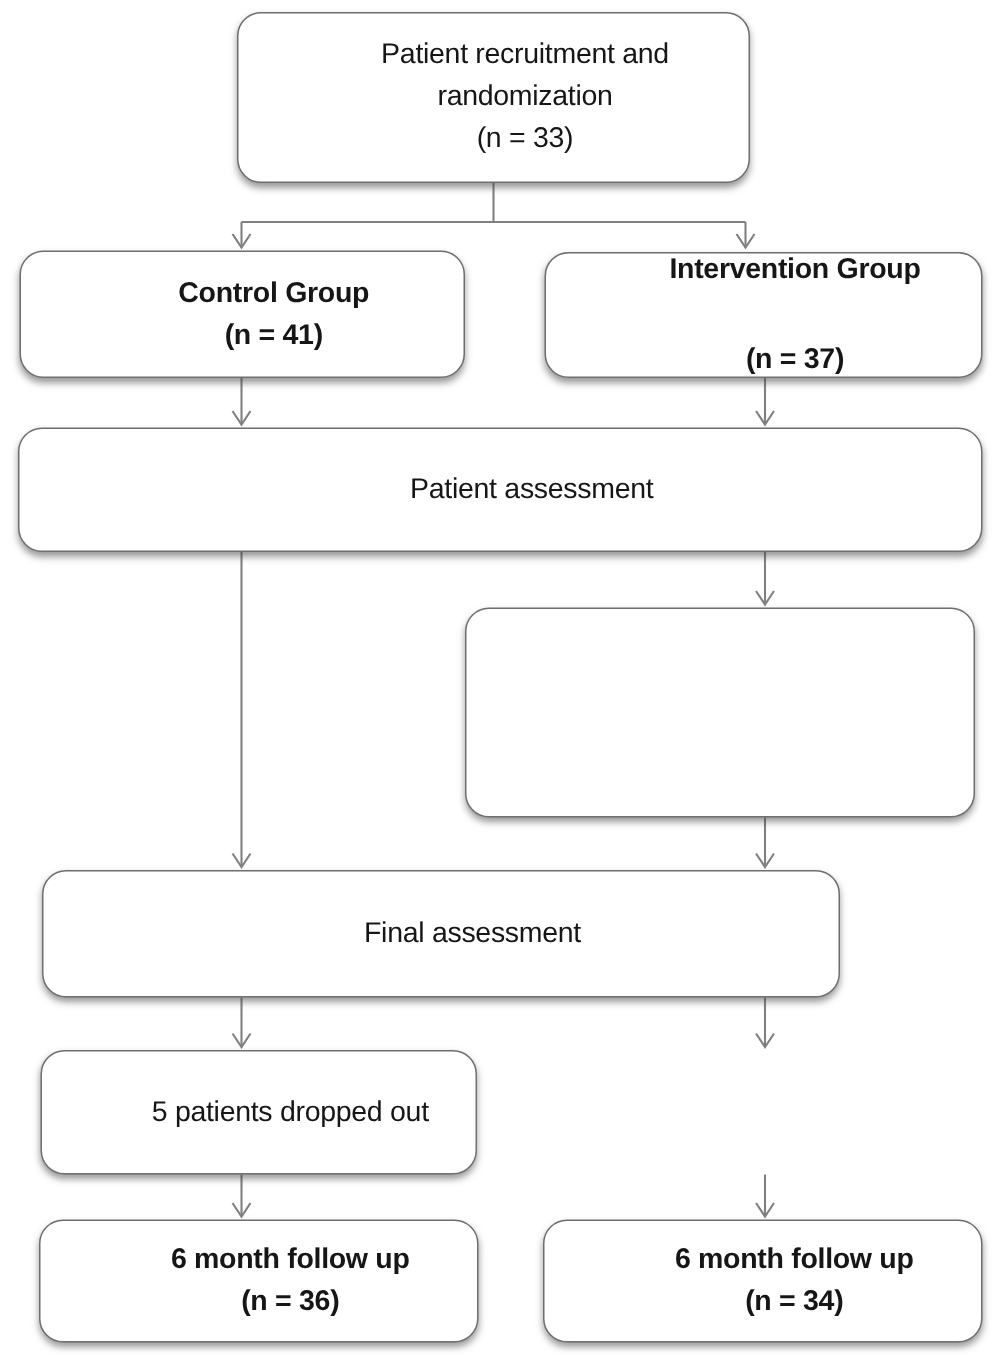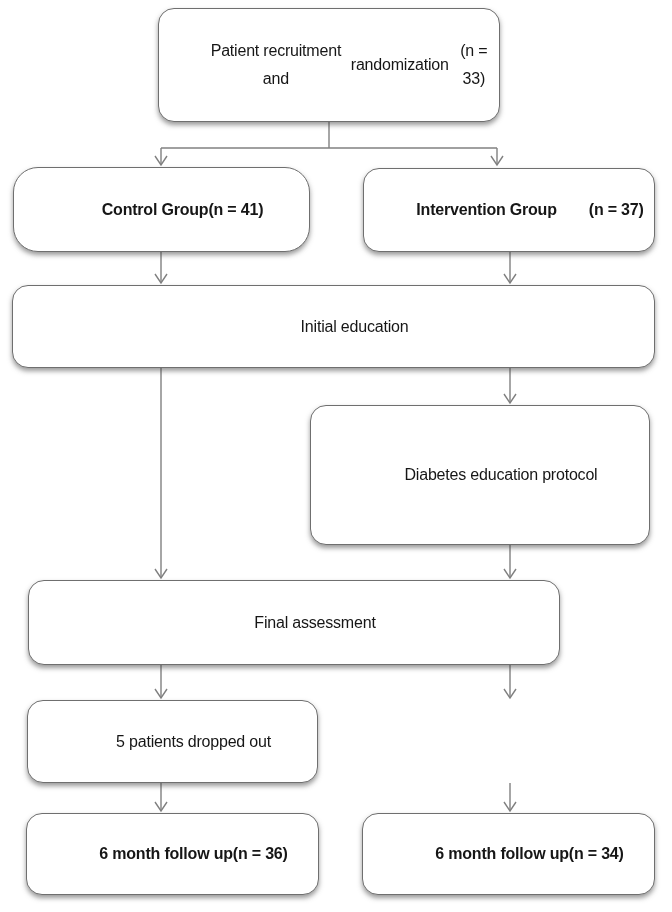--- a/index.html
+++ b/index.html
@@ -22,35 +22,36 @@
     width: 672px;
     height: 912px;
   }
   .node {
     position: absolute;
     background: #ffffff;
     border: 1.6px solid #6f6f6f;
     border-radius: 16px;
     box-shadow: 0 3px 5px rgba(70,70,70,0.55);
     display: flex;
+    flex-direction: column;
     justify-content: center;
     align-items: center;
     text-align: center;
     color: #161616;
-    font-size: 16px;
+    font-size: 19px;
     line-height: 28px;
     letter-spacing: -0.2px;
     box-sizing: border-box;
     padding-left: 42px;
   }
   .node.bold { font-weight: bold; }
 
   
   #node-recruitment   { left:158px; top:8px;   width:342px; height:114px; }
-  #node-control       { left:13px;  top:167px; width:297px; height:85px;border-radius:25px;  }
+  #node-control       { left:13px;  top:167px; width:297px; height:85px;  }
   #node-intervention  { left:363px; top:168px; width:292px; height:84px;gap:32px;  }
   #node-initial       { left:12px;  top:285px; width:643px; height:83px;  }
   #node-careplan      { left:310px; top:405px; width:340px; height:140px; line-height:30px; }
   #node-final         { left:28px;  top:580px; width:532px; height:85px;  }
   #node-dropout-left  { left:27px;  top:700px; width:291px; height:83px;align-items:center;  }
   #node-dropout-right { left:362px; top:700px; width:288px; height:83px;  }
   #node-followup-left { left:26px;  top:813px; width:293px; height:82px;  }
   #node-followup-right{ left:362px; top:813px; width:293px; height:82px;  }
 
   .edge { stroke:#808080; stroke-width:1.4; fill:none; }
@@ -133,25 +134,24 @@
     <div>Control Group</div>
     <div>(n = 41)</div>
   </div>
 
   <div class="node bold" id="node-intervention">
     <div>Intervention Group</div>
     <div>(n = 37)</div>
   </div>
 
   <div class="node" id="node-initial">
-    <div>Initial education</div>
+    <div>Patient assessment</div>
   </div>
 
   <div class="node" id="node-careplan">
-    <div>Diabetes education protocol</div>
   </div>
 
   <div class="node" id="node-final">
     <div>Final assessment</div>
   </div>
 
   <div class="node" id="node-dropout-left">
     <div>5 patients dropped out</div>
   </div>
 

